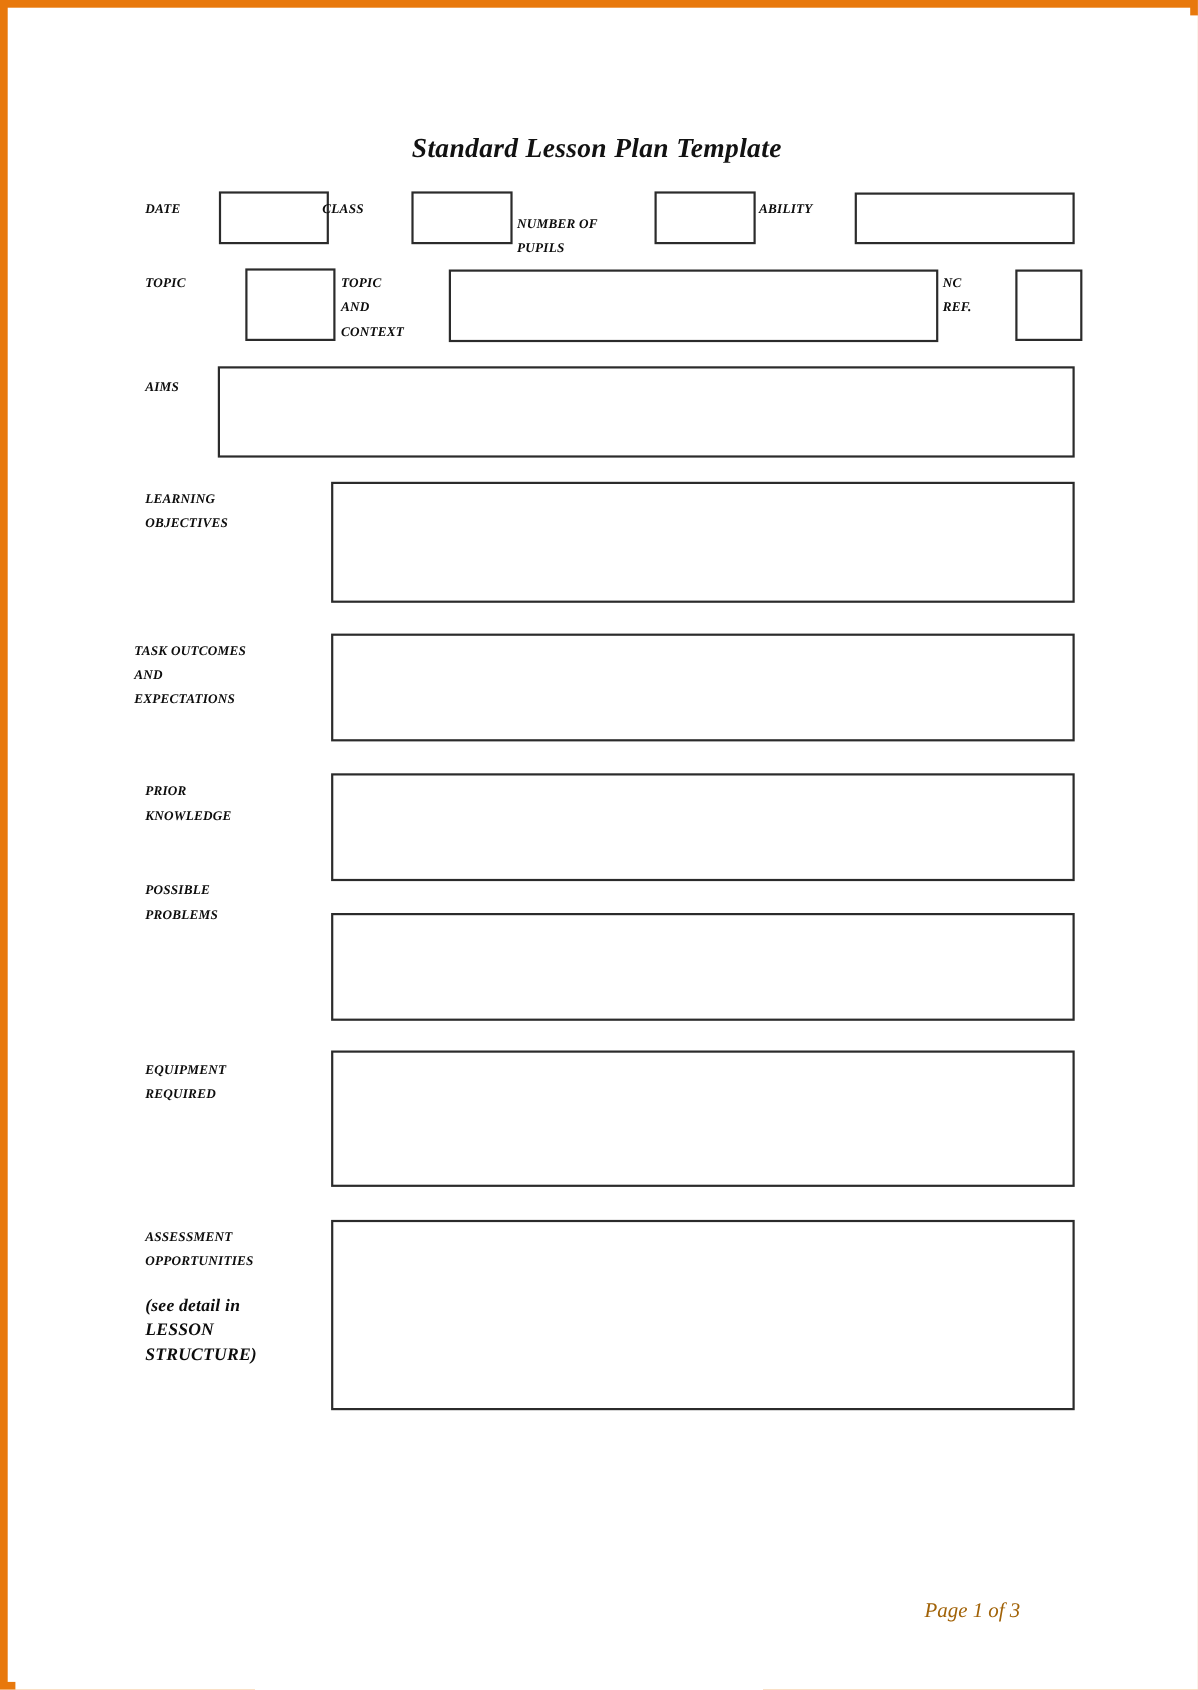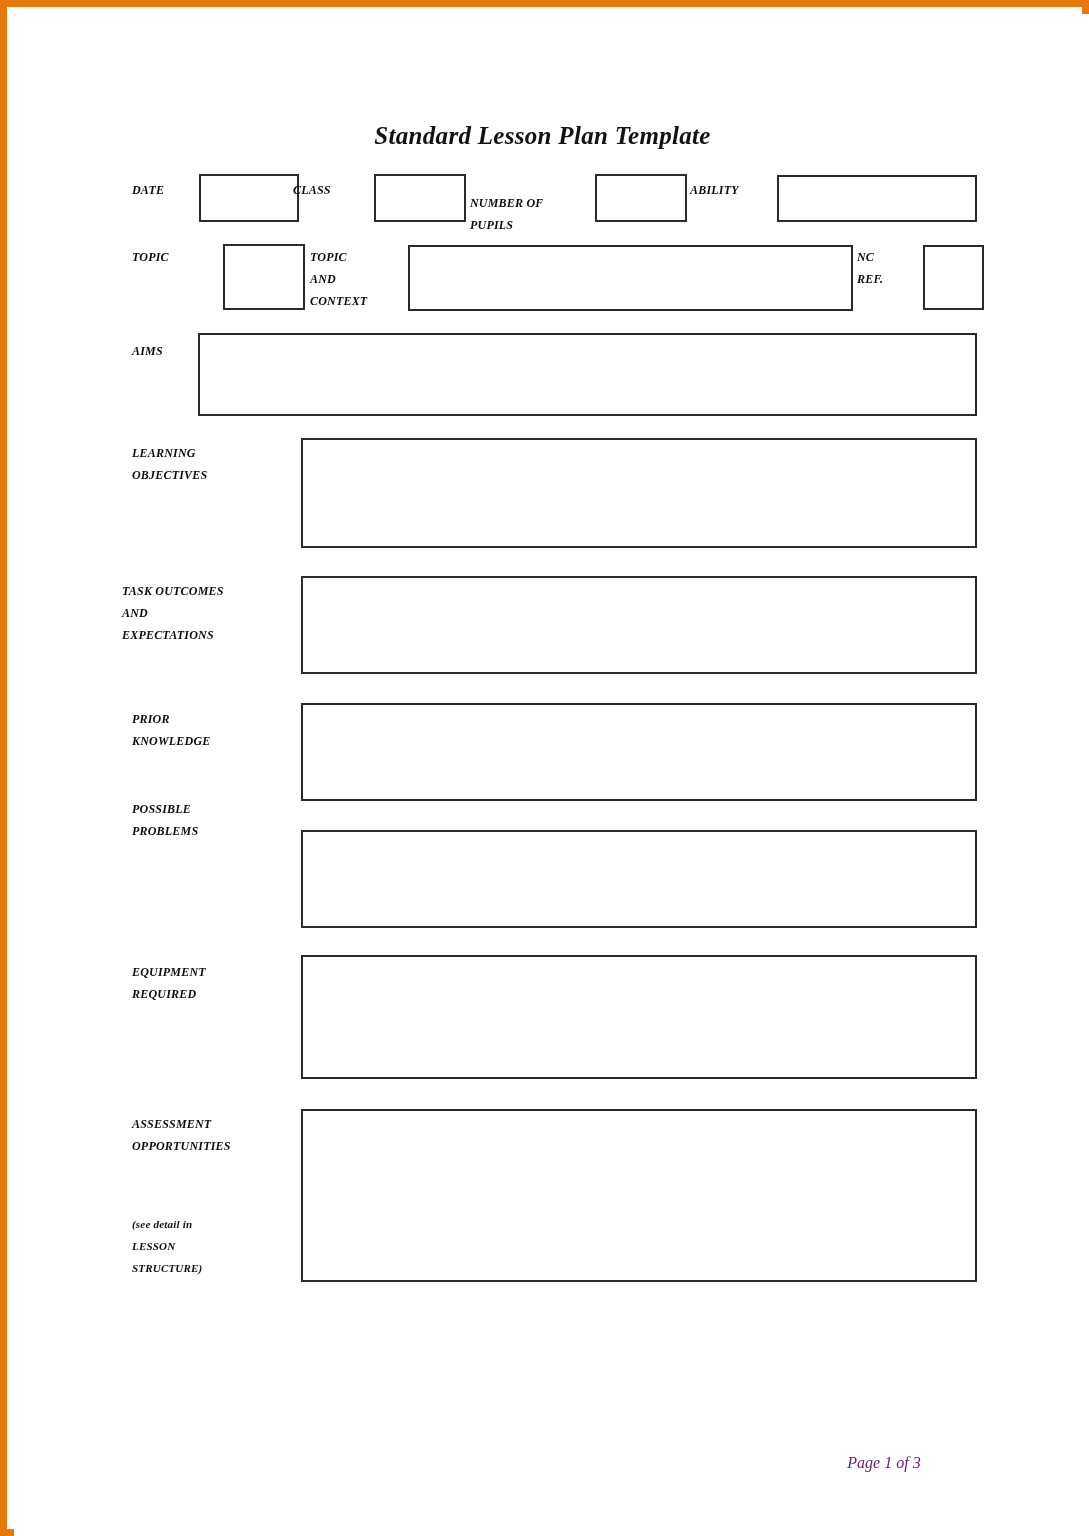--- a/index.html
+++ b/index.html
@@ -41,23 +41,22 @@
   .lbl {
     position: absolute;
     font-weight: bold;
     font-size: 12px;
     line-height: 22px;
     color: #0d0d0d;
     letter-spacing: 0.2px;
     white-space: pre-line;
   }
   .lbl-sm {
-    font-size: 11px;
+    font-size: 16px;
     line-height: 22px;
-    margin-top: 36px;
   }
 
   #doc-title {
     position: absolute;
     left: 0;
     top: 108px;
     width: 1075px;
     text-align: center;
     font-size: 25px;
     font-weight: bold;
@@ -75,22 +74,22 @@
     background: #ffffff;
   }
 
   
   #page-footer {
     position: absolute;
     left: 760px;
     top: 1440px;
     width: 220px;
     text-align: center;
-    font-size: 16px;
-    color: #701a75;
+    font-size: 19px;
+    color: #a16207;
     font-weight: normal;
   }
 </style>
 </head>
 <body>
 
 <div id="page-frame">
   <div id="page-inner">
 
     <div id="doc-title">

